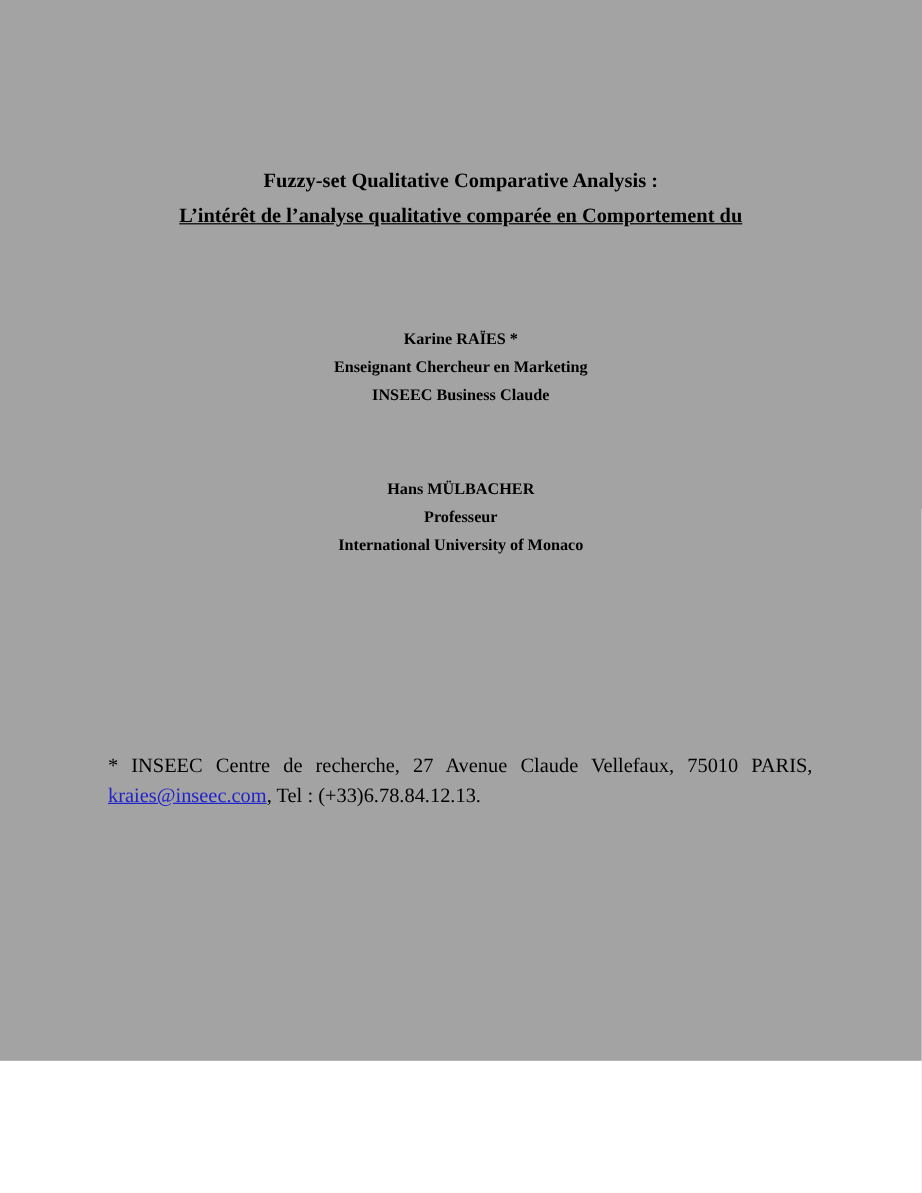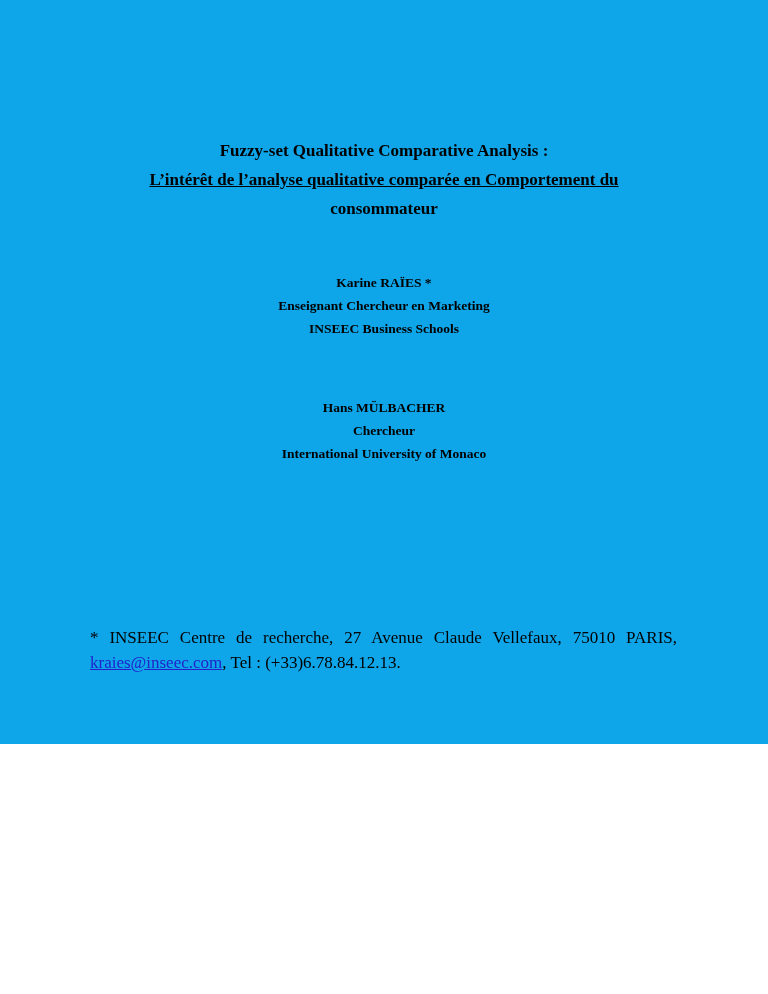--- a/index.html
+++ b/index.html
@@ -12,22 +12,22 @@
       height: 994px;
       position: relative;
       overflow: hidden;
       font-family: "Liberation Serif", "DejaVu Serif", serif;
       color: #000000;
     }
     .page {
       position: absolute;
       left: 0; top: 0;
       width: 768px;
-      height: 744px;
-      background: #0ea5e9;
+      height: 884px;
+      background: #a3a3a3;
     }
     .center-line {
       position: absolute;
       left: 0;
       width: 768px;
       text-align: center;
       font-weight: bold;
       white-space: nowrap;
     }
     .title-line {
@@ -59,28 +59,27 @@
       text-align: center;
     }
   </style>
 </head>
 <body>
 
 <div class="page">
 
   <div class="center-line title-line" style="top:141px;">Fuzzy-set Qualitative Comparative Analysis :</div>
   <div class="center-line title-line" style="top:170px;text-decoration:underline;">L’intérêt de l’analyse qualitative comparée en Comportement du</div>
-  <div class="center-line title-line" style="top:199px;">consommateur</div>
 
   <div class="center-line author-line" style="top:275px;">Karine RAÏES *</div>
   <div class="center-line author-line" style="top:298px;">Enseignant Chercheur en Marketing</div>
-  <div class="center-line author-line" style="top:321px;">INSEEC Business Schools</div>
+  <div class="center-line author-line" style="top:321px;">INSEEC Business Claude</div>
 
   <div class="center-line author-line" style="top:400px;">Hans MÜLBACHER</div>
-  <div class="center-line author-line" style="top:423px;">Chercheur</div>
+  <div class="center-line author-line" style="top:423px;">Professeur</div>
   <div class="center-line author-line" style="top:446px;">International University of Monaco</div>
 
   <div class="footnote justify-line" style="top:630px;">* INSEEC Centre de recherche, 27 Avenue Claude Vellefaux, 75010 PARIS,</div>
   <div class="footnote" style="top:655px; white-space:nowrap;">
     <a class="email-link">kraies@inseec.com</a><span>, Tel : (+33)6.78.84.12.13.</span>
   </div>
 
 </div>
 
 </body></html>

